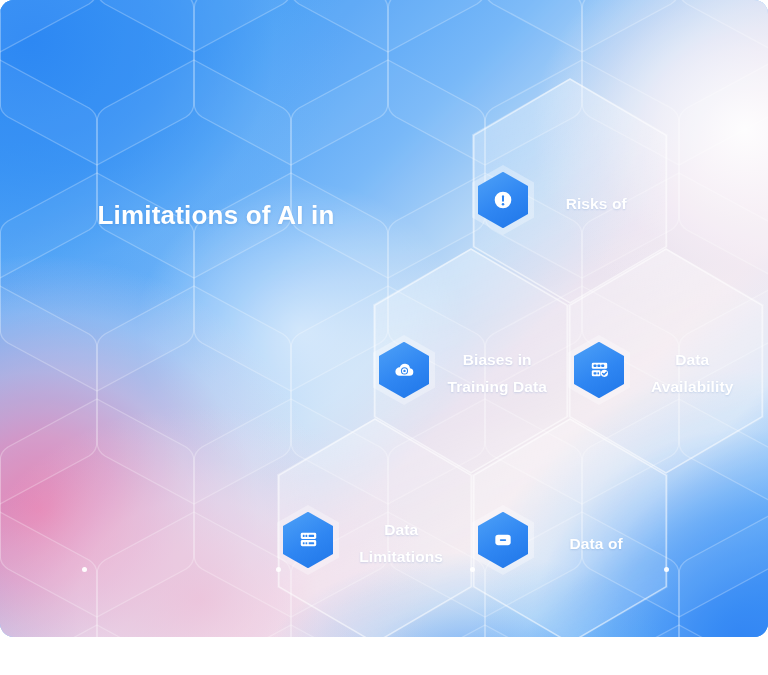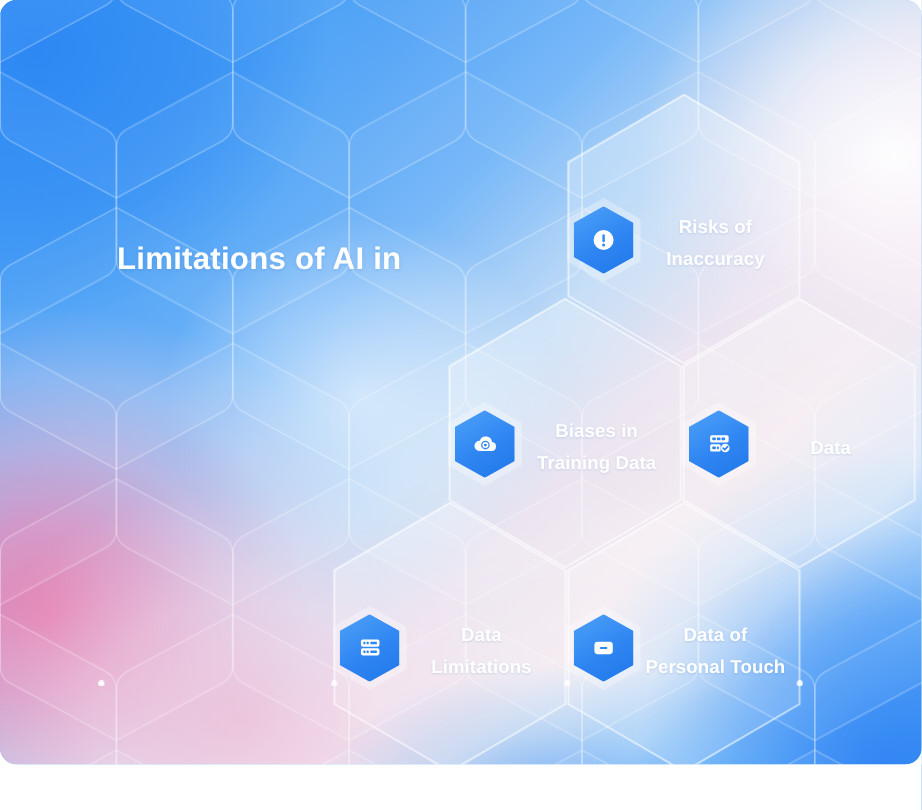--- a/index.html
+++ b/index.html
@@ -284,21 +284,21 @@
         <div class="hex-icon-wrap">
           <div class="hex-icon-halo"></div>
           <div class="hex-icon">
             <svg width="20" height="20" viewBox="0 0 24 24" aria-hidden="true">
               <circle cx="12" cy="12" r="10" fill="#ffffff"></circle>
               <rect x="10.8" y="6.2" width="2.4" height="8" rx="1.2" fill="#2f86f2"></rect>
               <circle cx="12" cy="17" r="1.5" fill="#2f86f2"></circle>
             </svg>
           </div>
         </div>
-        <div class="hex-label"><span>Risks of</span><span class="l2">Inaccuracy</span></div>
+        <div class="hex-label"><span>Risks of</span></div>
       </div>
       <div class="hex-card-border" style="left: 472px; top: 78px;">
         <svg width="196" height="226" viewBox="0 0 196 226" xmlns="http://www.w3.org/2000/svg">
           <path d="M98 1.2 L194.2 57.4 L194.2 168.6 L98 224.8 L1.8 168.6 L1.8 57.4 Z" fill="none" stroke="rgba(255,255,255,0.52)" stroke-width="1.5" stroke-linejoin="round"></path>
         </svg>
       </div>
       <div class="hex-card" style="left: 373px; top: 248px;">
         <div class="hex-icon-wrap">
           <div class="hex-icon-halo"></div>
           <div class="hex-icon">
@@ -327,21 +327,21 @@
               <rect x="9.6" y="6.4" width="3.4" height="2.6" rx="0.7" fill="#2f86f2"></rect>
               <rect x="14" y="6.4" width="3.4" height="2.6" rx="0.7" fill="#2f86f2"></rect>
               <rect x="3.2" y="12.8" width="10" height="7" rx="1.6" fill="#ffffff"></rect>
               <rect x="5.2" y="15" width="3.4" height="2.6" rx="0.7" fill="#2f86f2"></rect>
               <rect x="9.6" y="15" width="1.9" height="2.6" rx="0.7" fill="#2f86f2"></rect>
               <circle cx="17.6" cy="16.4" r="4.1" fill="#ffffff"></circle>
               <path d="M15.6 16.5l1.5 1.5 2.8-2.9" fill="none" stroke="#2f86f2" stroke-width="1.7" stroke-linecap="round" stroke-linejoin="round"></path>
             </svg>
           </div>
         </div>
-        <div class="hex-label"><span>Data</span></div>
+        <div class="hex-label"><span>Data</span><span class="l2">Availability</span></div>
       </div>
       <div class="hex-card-border" style="left: 568px; top: 248px;">
         <svg width="196" height="226" viewBox="0 0 196 226" xmlns="http://www.w3.org/2000/svg">
           <path d="M98 1.2 L194.2 57.4 L194.2 168.6 L98 224.8 L1.8 168.6 L1.8 57.4 Z" fill="none" stroke="rgba(255,255,255,0.52)" stroke-width="1.5" stroke-linejoin="round"></path>
         </svg>
       </div>
       <div class="hex-card" style="left: 277px; top: 418px;">
         <div class="hex-icon-wrap">
           <div class="hex-icon-halo"></div>
           <div class="hex-icon">
@@ -367,21 +367,21 @@
       <div class="hex-card" style="left: 472px; top: 418px;">
         <div class="hex-icon-wrap">
           <div class="hex-icon-halo"></div>
           <div class="hex-icon">
             <svg width="20" height="20" viewBox="0 0 24 24" aria-hidden="true">
               <rect x="2.8" y="5.8" width="18.4" height="12.4" rx="3.4" fill="#ffffff"></rect>
               <rect x="8.2" y="11" width="7.6" height="2.1" rx="1.05" fill="#2f86f2"></rect>
             </svg>
           </div>
         </div>
-        <div class="hex-label"><span>Data of</span><span class="l2">Personal Touch</span></div>
+        <div class="hex-label"><span>Data of</span></div>
       </div>
       <div class="hex-card-border" style="left: 472px; top: 418px;">
         <svg width="196" height="226" viewBox="0 0 196 226" xmlns="http://www.w3.org/2000/svg">
           <path d="M98 1.2 L194.2 57.4 L194.2 168.6 L98 224.8 L1.8 168.6 L1.8 57.4 Z" fill="none" stroke="rgba(255,255,255,0.52)" stroke-width="1.5" stroke-linejoin="round"></path>
         </svg>
       </div>
     </div>
 
 </div>
 

